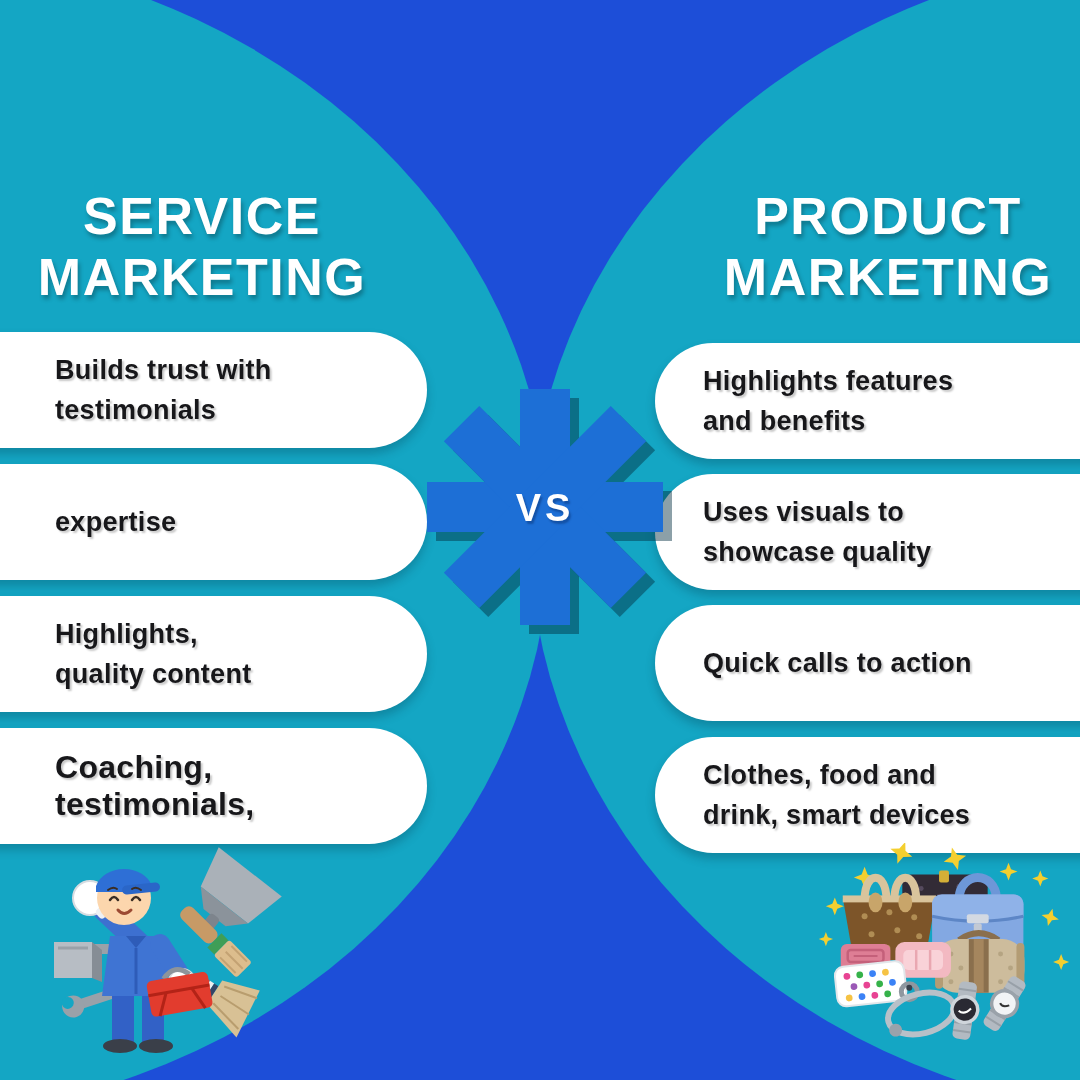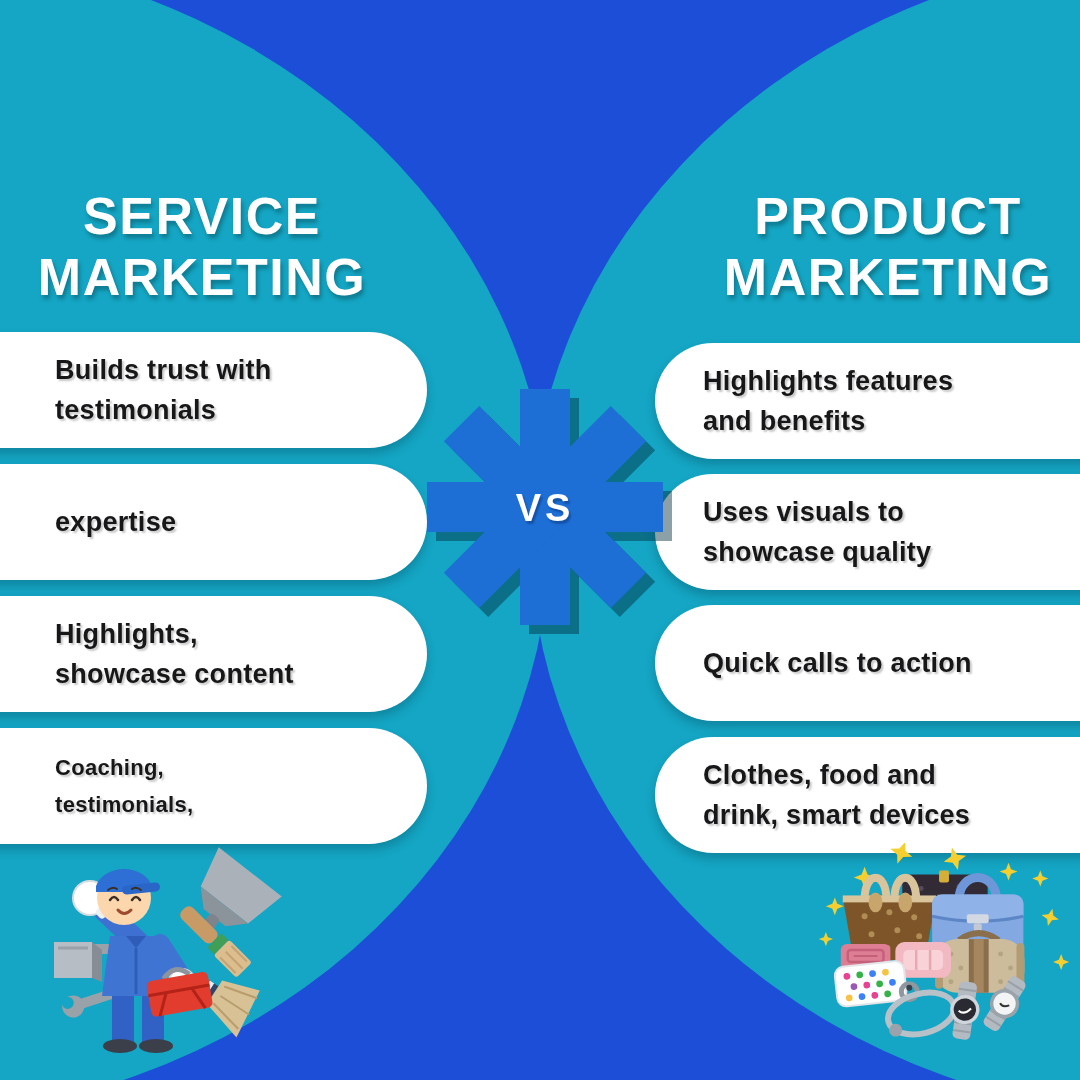--- a/index.html
+++ b/index.html
@@ -20,21 +20,21 @@
     display:flex;flex-direction:column;justify-content:center;
     box-shadow:0 6px 10px rgba(0,45,60,.25);
   }
   .pill-left{left:-45px;width:472px;border-radius:0 58px 58px 0;padding-left:100px;box-sizing:border-box;}
   .pill-right{left:655px;width:470px;border-radius:58px 0 0 58px;padding-left:48px;box-sizing:border-box;}
   .pill .line{
     font-size:27px;font-weight:800;color:#17171a;line-height:40px;
     letter-spacing:.3px;white-space:nowrap;
     text-shadow:2px 2px 2px rgba(0,0,0,.22);
   }
-  .pill.compact .line{font-size:22px;line-height:37px;}
+  .pill.compact .line{font-size:32px;line-height:37px;}
   .vs-label{
     position:absolute;left:465px;top:470px;width:160px;height:76px;
     display:flex;align-items:center;justify-content:center;
     color:#fff;font-size:38px;font-weight:800;letter-spacing:4px;
     text-shadow:2px 3px 2px rgba(0,30,80,.35);
   }
   .illus{position:absolute;}
   .illus-worker{left:50px;top:843px;width:250px;height:222px;}
   .illus-goods{left:810px;top:843px;width:268px;height:222px;}
 </style>
@@ -59,21 +59,21 @@
 
   <div class="pill pill-left" style="top:332px">
     <div class="line">Builds trust with</div>
     <div class="line">testimonials</div>
   </div>
   <div class="pill pill-left" style="top:464px">
     <div class="line">expertise</div>
   </div>
   <div class="pill pill-left" style="top:596px">
     <div class="line">Highlights,</div>
-    <div class="line">showcase content</div>
+    <div class="line">quality content</div>
   </div>
   <div class="pill pill-left compact" style="top:728px">
     <div class="line">Coaching,</div>
     <div class="line">testimonials,</div>
   </div>
 
   <div class="pill pill-right" style="top:343px">
     <div class="line">Highlights features</div>
     <div class="line">and benefits</div>
   </div>

